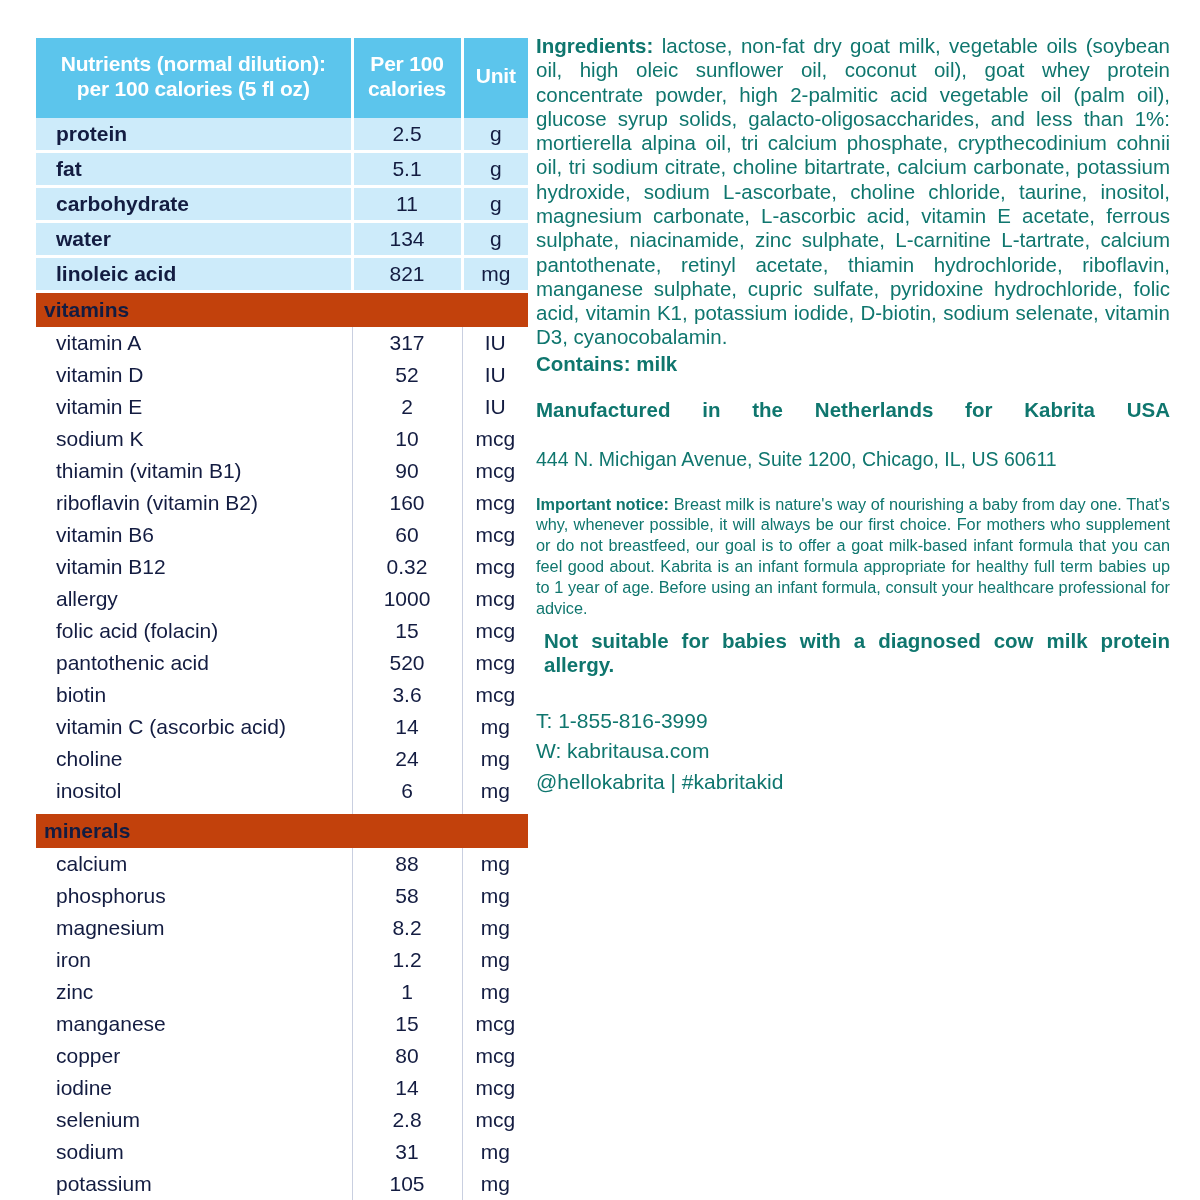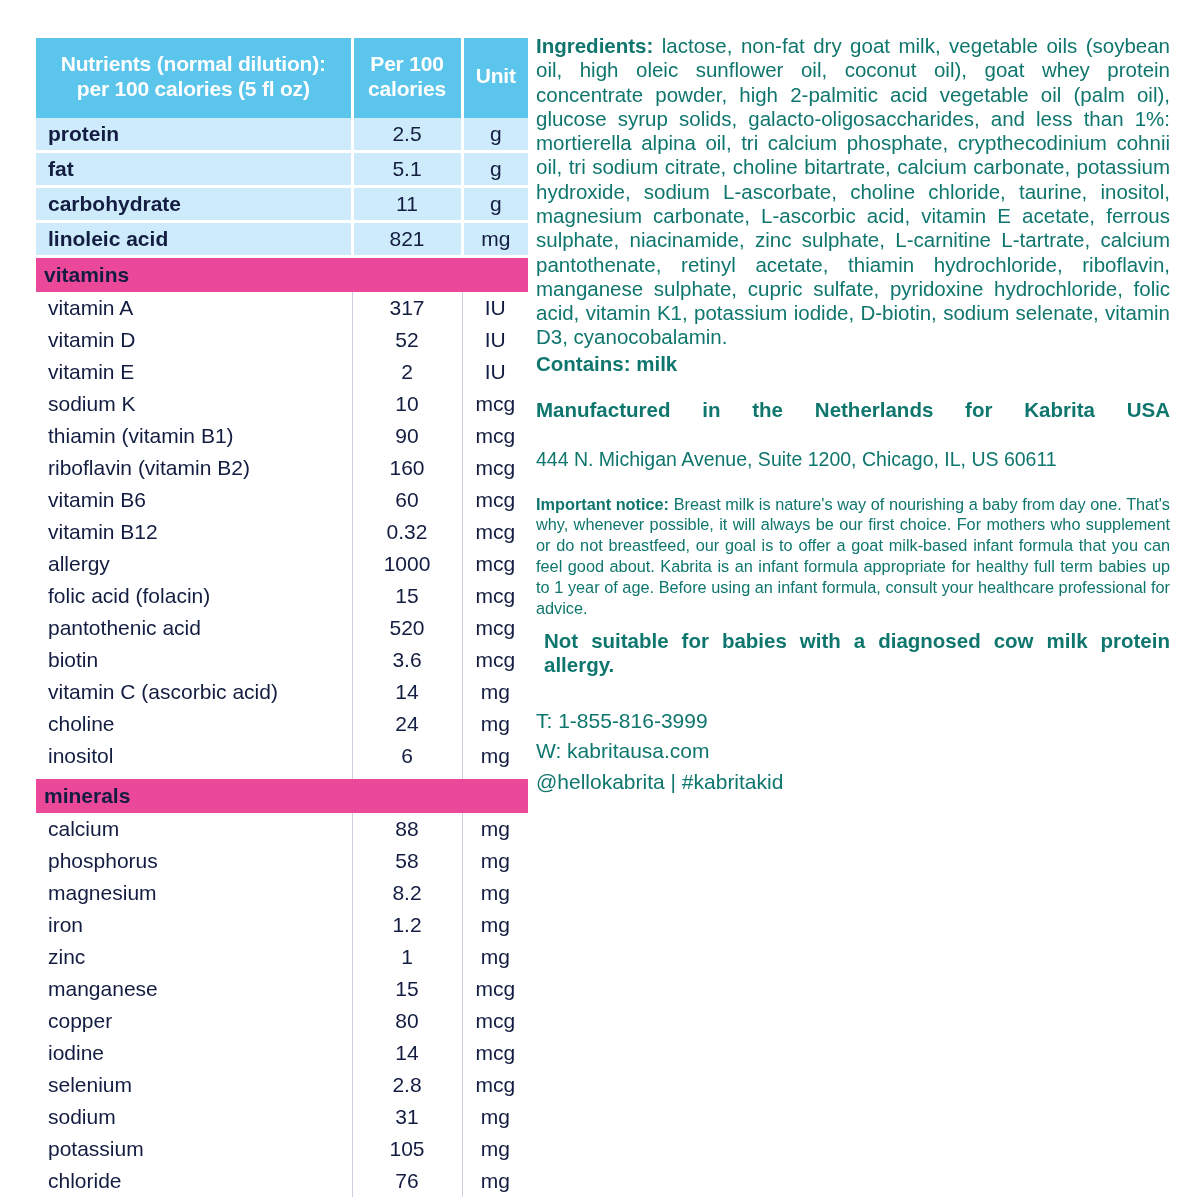--- a/index.html
+++ b/index.html
@@ -45,33 +45,33 @@
   thead tr.hdr th.th-unit { border-right: none; }
 
   
   tbody td {
     font-size: 21px;
     line-height: 1.0;
     padding: 5px 0 6px 0;
     vertical-align: middle;
     color: #131c41;
   }
-  td.n { padding-left: 12px; text-align: left; }
+  td.n { padding-left: 20px; text-align: left; }
   td.v { text-align: center; }
   td.u { text-align: center; }
 
   
   tr.macro td { background: #cdebfa; }
   tr.macro td.n { font-weight: bold; }
   tr.macro td.v, tr.macro td.u { border-left: 3px solid #ffffff; }
   tr.macro td { border-bottom: 3px solid #ffffff; }
 
   
   tr.section td {
-    background: #ec4899;
+    background: #c2410c;
     font-weight: bold;
     padding-top: 6px;
     padding-bottom: 7px;
   }
   tr.section td.n { padding-left: 8px; }
 
   
   tr.plain td { background: #ffffff; }
   tr.plain td.v, tr.plain td.u { border-left: 1.5px solid #c9cfe0; }
 
@@ -172,20 +172,25 @@
             <td class="n">fat</td>
             <td class="v">5.1</td>
             <td class="u">g</td>
           </tr>
           <tr class="macro">
             <td class="n">carbohydrate</td>
             <td class="v">11</td>
             <td class="u">g</td>
           </tr>
           <tr class="macro">
+            <td class="n">water</td>
+            <td class="v">134</td>
+            <td class="u">g</td>
+          </tr>
+          <tr class="macro">
             <td class="n">linoleic acid</td>
             <td class="v">821</td>
             <td class="u">mg</td>
           </tr>
           <tr class="section">
             <td class="n" colspan="3">vitamins</td>
           </tr>
           <tr class="plain">
             <td class="n">vitamin A</td>
             <td class="v">317</td>

